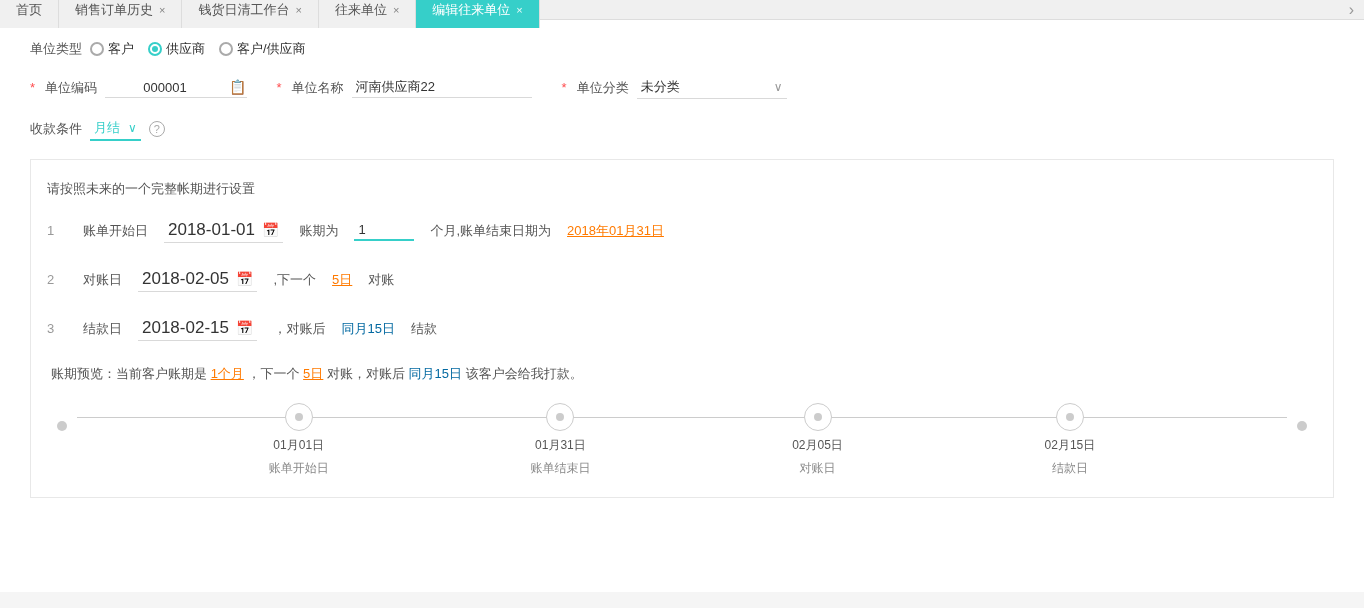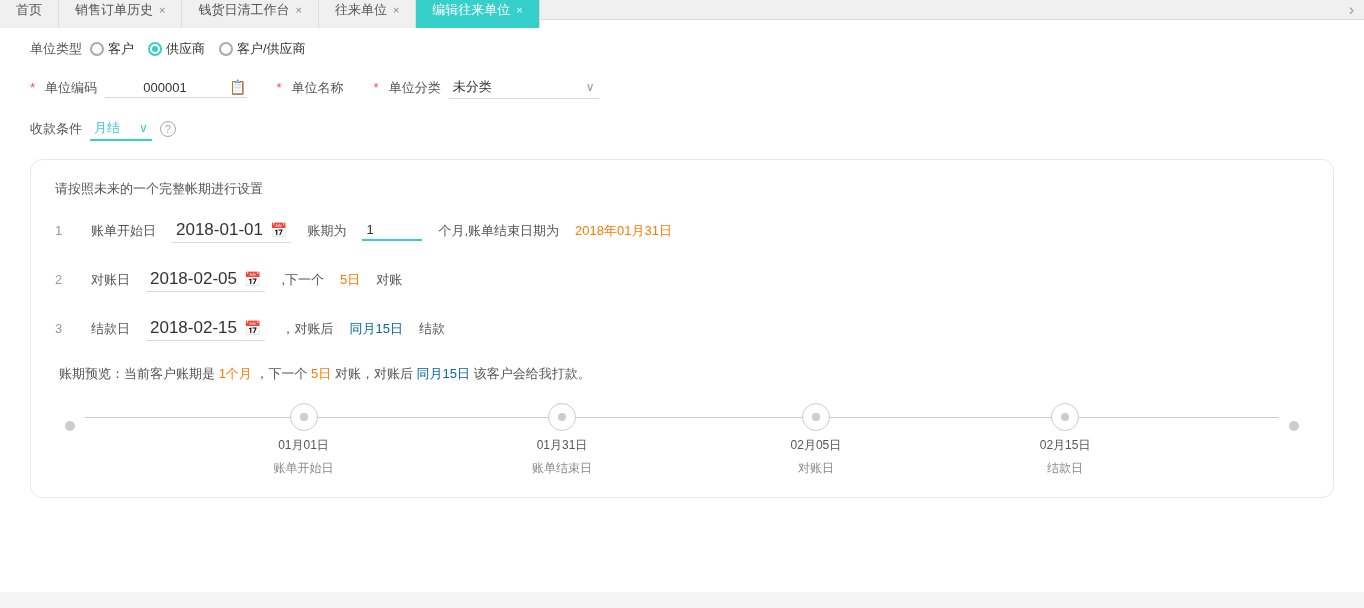--- a/index.html
+++ b/index.html
@@ -164,34 +164,34 @@
       font-size: 11px;
       color: #aaa;
       cursor: pointer;
     }
 
     
     .payment-select {
       display: flex;
       align-items: center;
       border-bottom: 2px solid #36cfc9;
-      gap: 19px;
+      gap: 8px;
       padding: 2px 4px;
       cursor: pointer;
     }
     .payment-value {
       color: #36cfc9;
       font-size: 13px;
     }
 
     
     .section-box {
       border: 1px solid #e8e8e8;
-      border-radius: 12px;
-      padding: 20px 24px;
+      border-radius: 0;
+      padding: 20px 16px;
       margin-bottom: 16px;
     }
     .section-title {
       font-size: 13px;
       color: #555;
       margin-bottom: 20px;
     }
 
     
     .period-row {
@@ -234,21 +234,21 @@
     .number-input {
       border: none;
       border-bottom: 2px solid #36cfc9;
       outline: none;
       font-size: 13px;
       color: #333;
       width: 60px;
       padding: 2px 4px;
       background: transparent;
     }
-    .highlight-orange { color: #ff7a00; }
+    .highlight-orange { color: #ff7a00; text-decoration: underline; }
     .highlight-teal { color: #0369a1; }
 
     
     .preview-text {
       font-size: 13px;
       color: #555;
       margin-bottom: 20px;
       padding: 0 4px;
     }
     .timeline-line {
@@ -360,20 +360,21 @@
       <span class="required-star">*</span>
       <span class="form-label">单位编码</span>
       <div class="input-with-icon">
         <input type="text" style="width: 100px;" value="000001">
         <span class="icon-btn">📋</span>
       </div>
     </div>
     <div class="form-group">
       <span class="required-star">*</span>
       <span class="form-label">单位名称</span>
+      <input type="text" class="form-input" style="width: 180px;" value="河南供应商22">
     </div>
     <div class="form-group">
       <span class="required-star">*</span>
       <span class="form-label">单位分类</span>
       <div class="select-with-arrow" style="min-width:150px;">
         <span class="select-value">未分类</span>
         <span class="arrow-icon">∨</span>
       </div>
     </div>
   </div>

